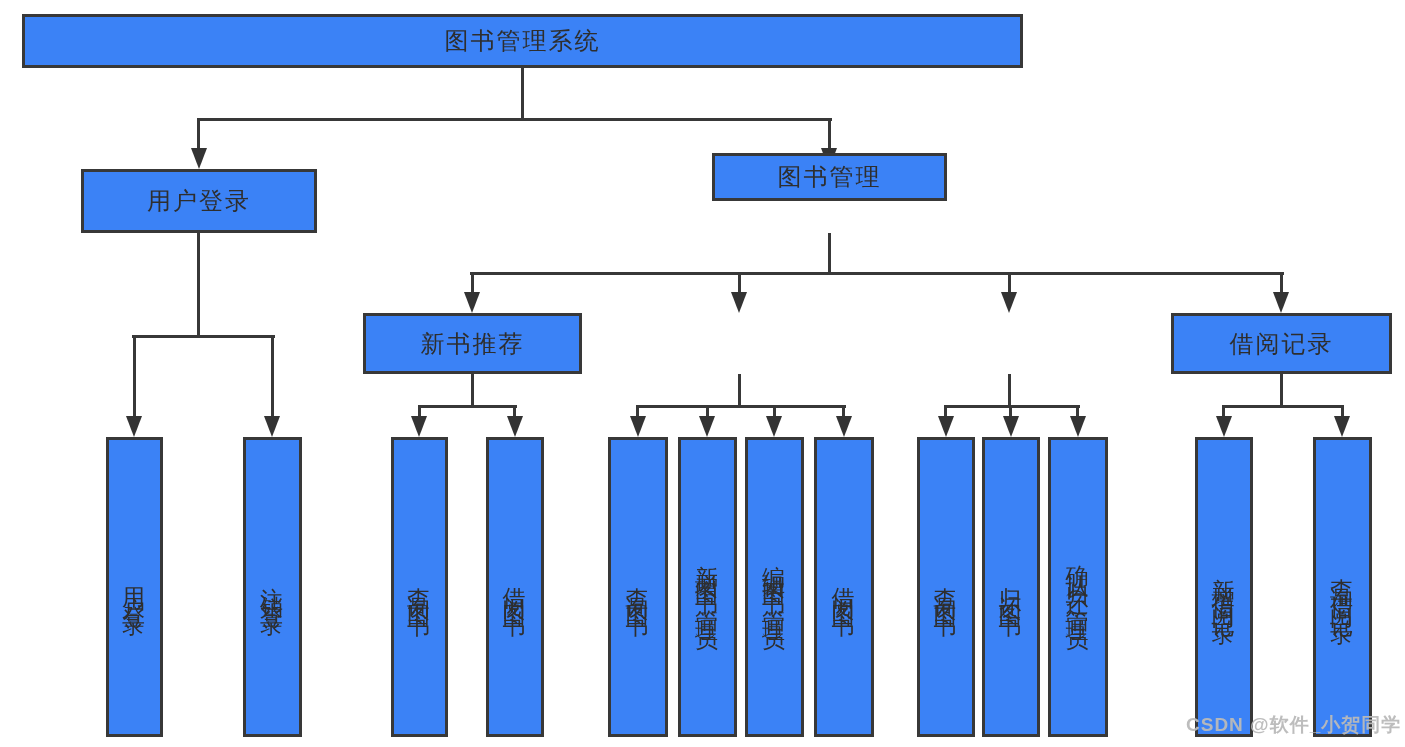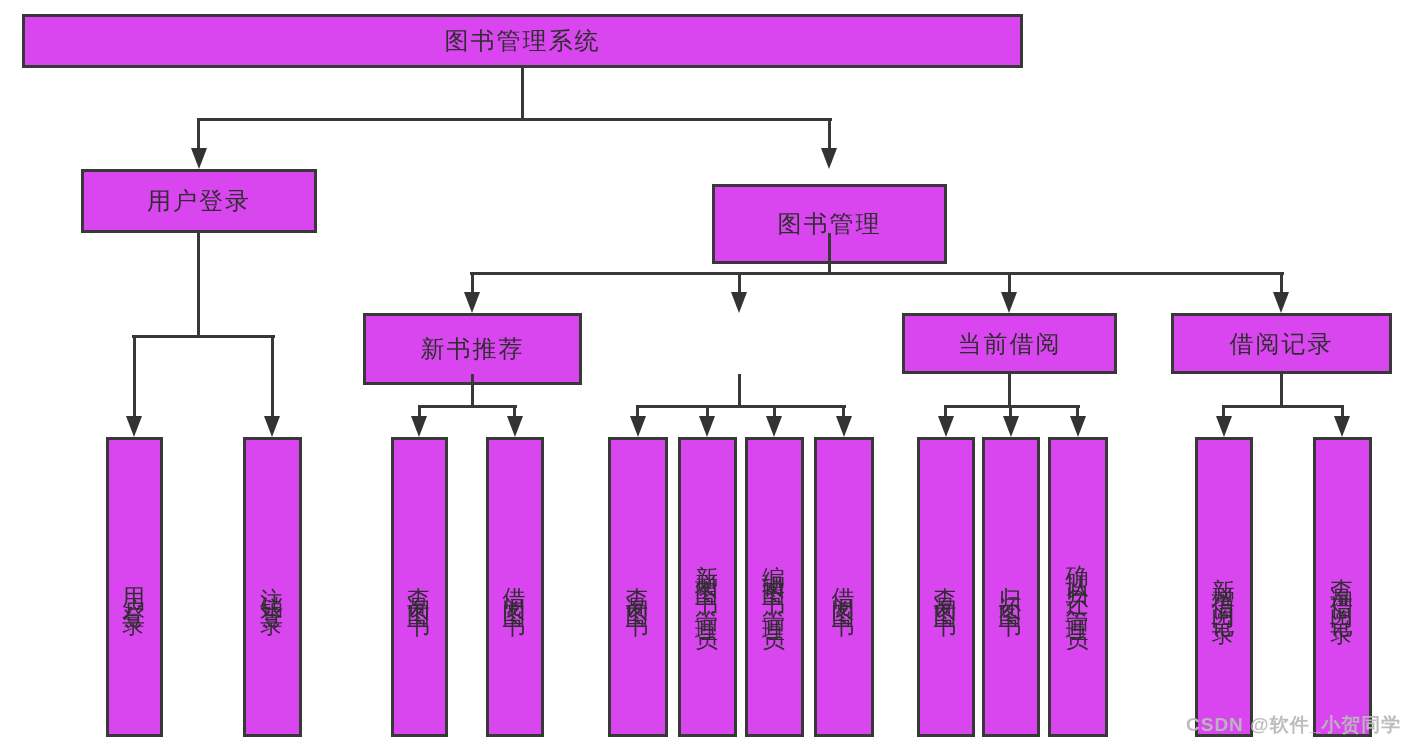--- a/index.html
+++ b/index.html
@@ -7,21 +7,21 @@
   .canvas {
     position: relative;
     width: 1405px;
     height: 747px;
     background: #ffffff;
     font-family: "Liberation Sans", sans-serif;
     overflow: hidden;
   }
   .node {
     position: absolute;
-    background: #d946ef;
+    background: #3b82f6;
     border: 3px solid #383838;
     color: #2e2e2e;
     display: flex;
     align-items: center;
     justify-content: center;
     font-size: 24px;
     letter-spacing: 2px;
     white-space: nowrap;
   }
   .leaf {
@@ -64,42 +64,41 @@
   <div class="node" style="left:22px; top:14px; width:1001px; height:54px;">图书管理系统</div>
 
   <div class="vline" style="left:521px; top:68px;  height:52px;"></div>
   <div class="hline" style="left:197px; top:118px; width:635px;"></div>
   <div class="vline" style="left:197px; top:118px; height:32px;"></div>
   <div class="arrow" style="left:191px; top:148px;"></div>
   <div class="vline" style="left:828px; top:118px; height:32px;"></div>
   <div class="arrow" style="left:821px; top:148px;"></div>
 
   <div class="node" style="left:81px; top:169px; width:236px; height:64px;">用户登录</div>
-  <div class="node" style="left:712px; top:184px; width:235px; height:80px;">图书管理</div>
+  <div class="node" style="left:712px; top:153px; width:235px; height:48px;">图书管理</div>
 
   <div class="vline" style="left:197px; top:233px; height:105px;"></div>
   <div class="hline" style="left:132px; top:335px; width:143px;"></div>
   <div class="vline" style="left:133px; top:335px; height:83px;"></div>
   <div class="arrow" style="left:126px; top:416px;"></div>
   <div class="vline" style="left:271px; top:335px; height:83px;"></div>
   <div class="arrow" style="left:264px; top:416px;"></div>
 
   <div class="vline" style="left:828px; top:233px; height:42px;"></div>
   <div class="hline" style="left:470px; top:272px; width:814px;"></div>
   <div class="vline" style="left:471px;  top:272px; height:22px;"></div>
   <div class="arrow" style="left:464px;  top:292px;"></div>
   <div class="vline" style="left:738px;  top:272px; height:22px;"></div>
   <div class="arrow" style="left:731px;  top:292px;"></div>
   <div class="vline" style="left:1008px; top:272px; height:22px;"></div>
   <div class="arrow" style="left:1001px; top:292px;"></div>
   <div class="vline" style="left:1280px; top:272px; height:22px;"></div>
   <div class="arrow" style="left:1273px; top:292px;"></div>
 
-  <div class="node" style="left:363px;  top:313px; width:219px; height:72px;text-align:right;">新书推荐</div>
-  <div class="node" style="left:902px;  top:313px; width:215px; height:61px;">当前借阅</div>
+  <div class="node" style="left:363px;  top:313px; width:219px; height:61px;text-align:right;">新书推荐</div>
   <div class="node" style="left:1171px; top:313px; width:221px; height:61px;">借阅记录</div>
 
   <div class="vline" style="left:471px;  top:374px; height:34px;"></div>
   <div class="vline" style="left:738px;  top:374px; height:34px;"></div>
   <div class="vline" style="left:1008px; top:374px; height:34px;"></div>
   <div class="vline" style="left:1280px; top:374px; height:34px;"></div>
 
   <div class="hline" style="left:418px;  top:405px; width:99px;"></div>
   <div class="hline" style="left:636px;  top:405px; width:210px;"></div>
   <div class="hline" style="left:944px;  top:405px; width:136px;"></div>

